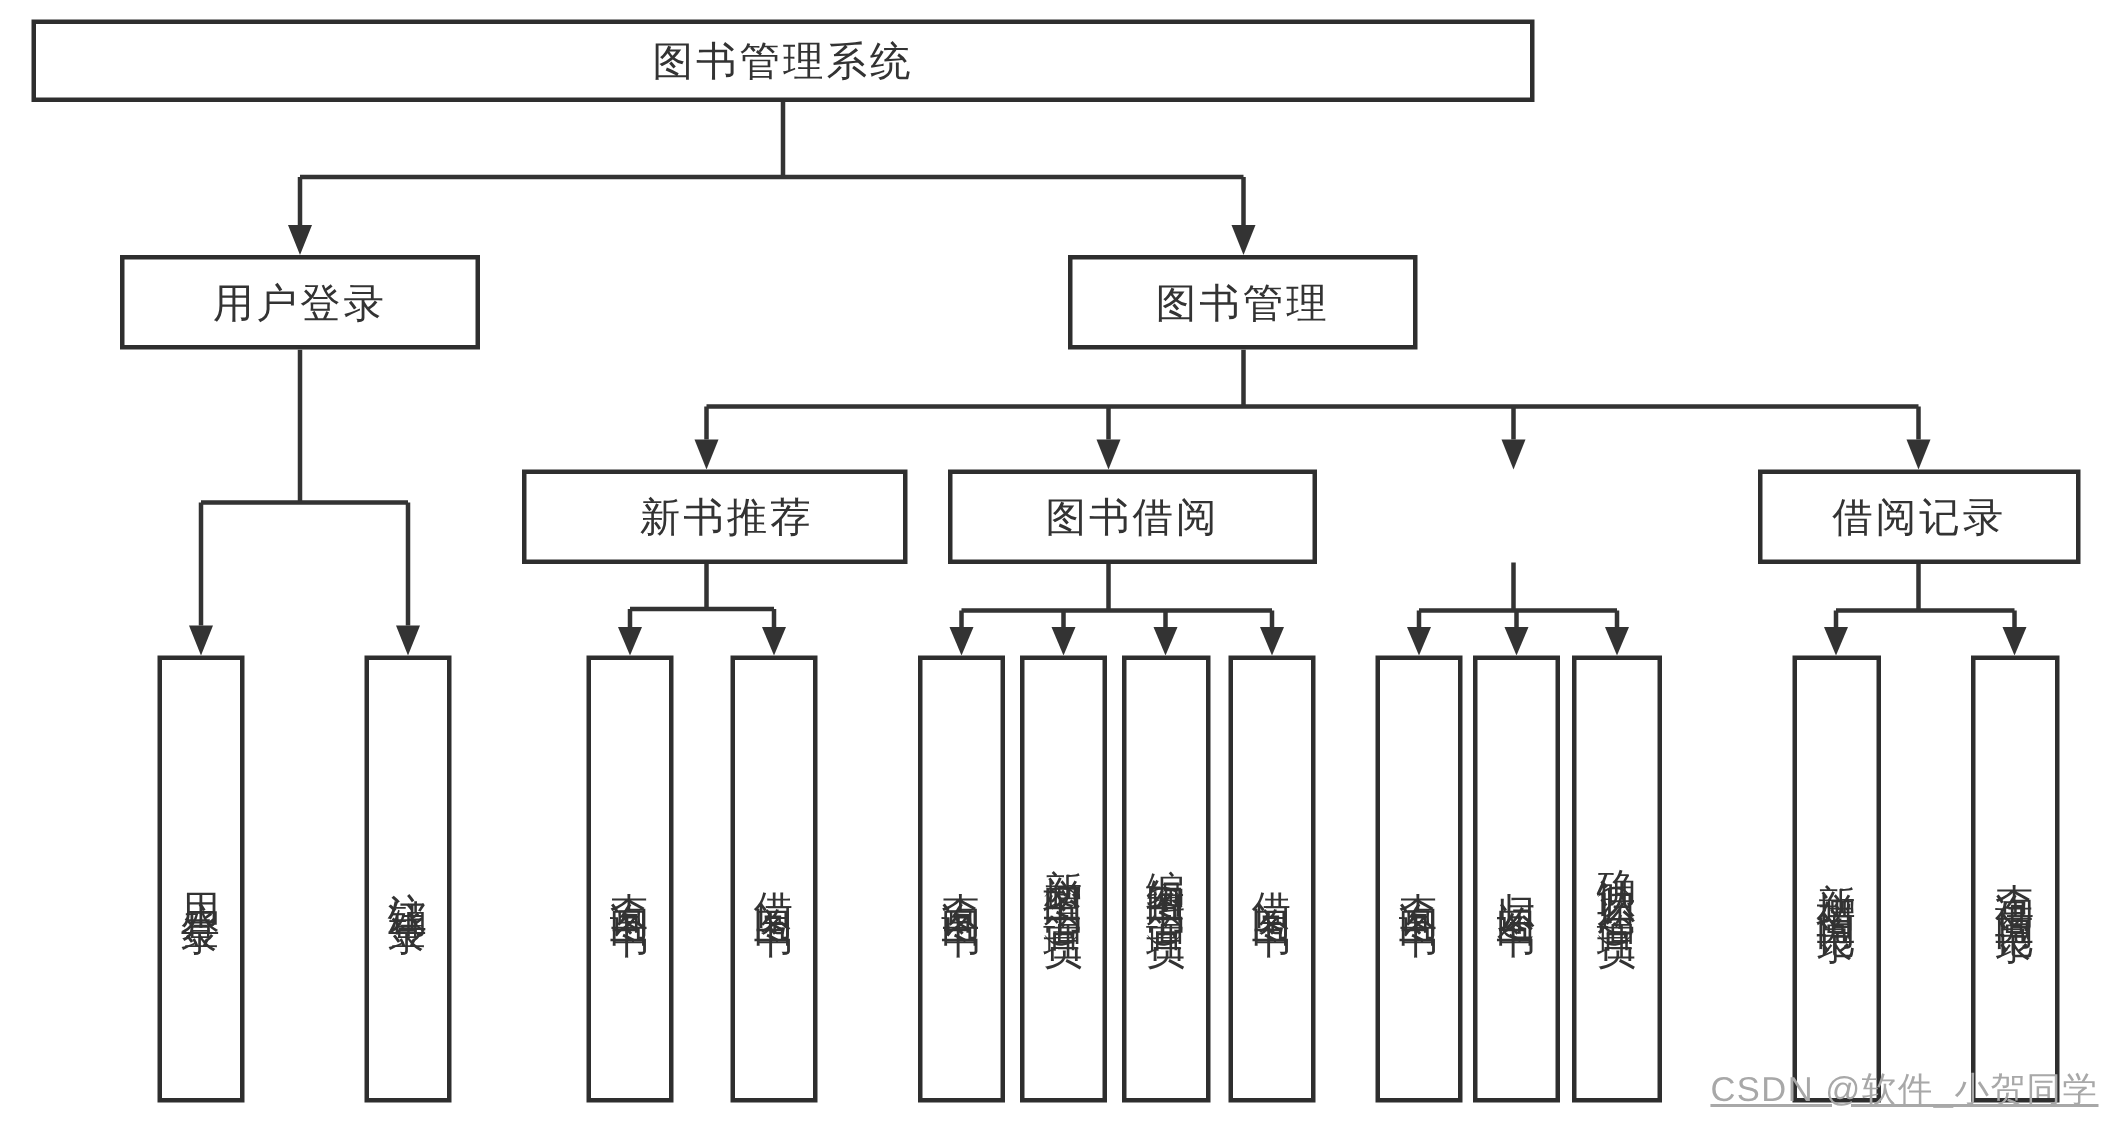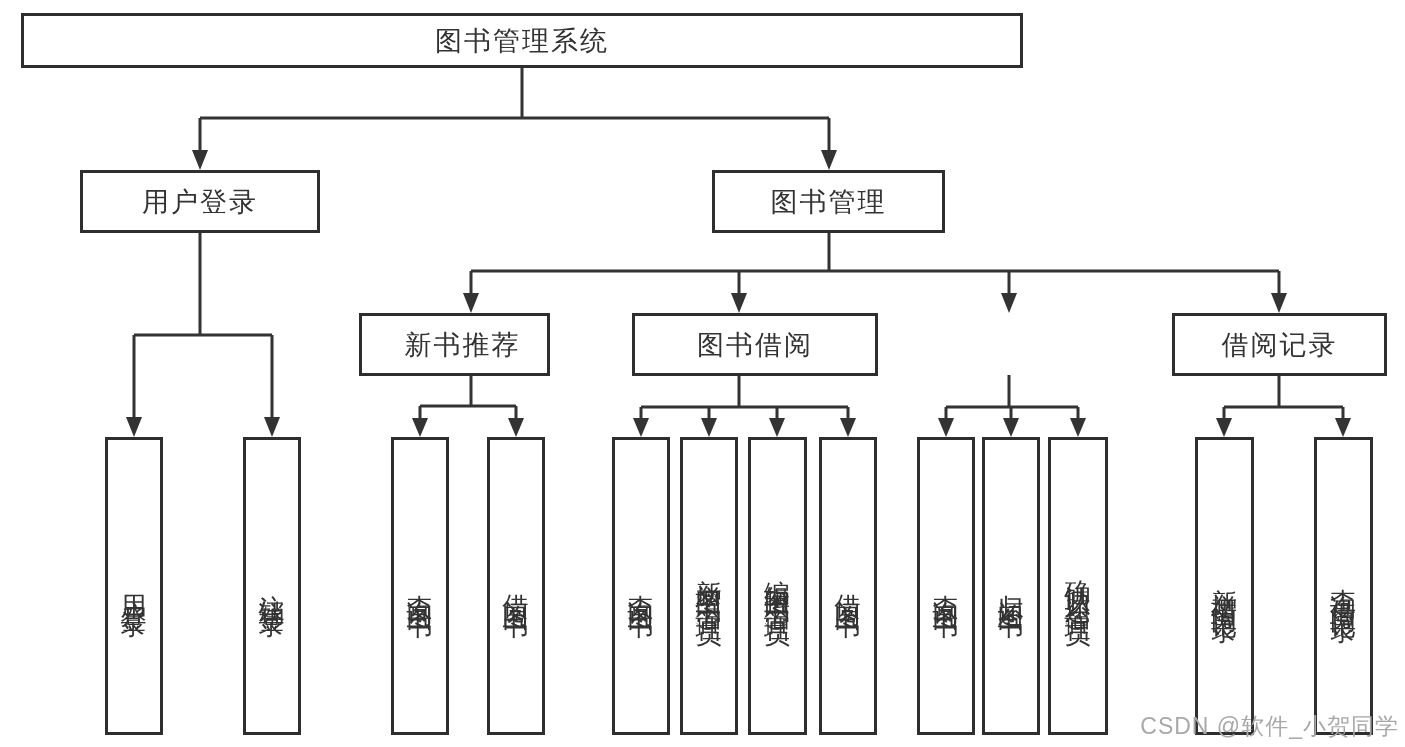--- a/index.html
+++ b/index.html
@@ -50,20 +50,21 @@
   }
   .watermark {
     position: absolute;
     right: 6px;
     bottom: 5px;
     font-size: 23px;
     color: #a8a8a8;
     letter-spacing: 1px;
     white-space: nowrap;
     z-index: 5;
+    text-decoration: underline;
   }
 </style>
 </head>
 <body>
 
 <div class="canvas">
 
   <svg class="connectors" viewBox="0 0 1405 747" aria-hidden="true">
 
     <g>
@@ -112,21 +113,21 @@
       <polygon points="1216,418 1232,418 1224,437"></polygon>
       <polygon points="1335,418 1351,418 1343,437"></polygon>
     </g>
   </svg>
 
   <div class="node hbox" style="left:21px; top:13px; width:1002px; height:55px;">图书管理系统</div>
 
   <div class="node hbox" style="left:80px; top:170px; width:240px; height:63px;">用户登录</div>
   <div class="node hbox" style="left:712px; top:170px; width:233px; height:63px;text-align:center;">图书管理</div>
 
-  <div class="node hbox" style="left:359px; top:313px; width:191px; height:63px;padding-left:16px;">新书推荐</div>
+  <div class="node hbox" style="left:348px; top:313px; width:257px; height:63px;padding-left:16px;">新书推荐</div>
   <div class="node hbox" style="left:632px; top:313px; width:246px; height:63px;">图书借阅</div>
   <div class="node hbox" style="left:1172px; top:313px; width:215px; height:63px;">借阅记录</div>
 
   <div class="node vbox" style="left:105px; top:437px; width:58px; height:298px;">
     <span>用户登录</span>
   </div>
   <div class="node vbox" style="left:243px; top:437px; width:58px; height:298px;">
     <span>注销登录</span>
   </div>
 

